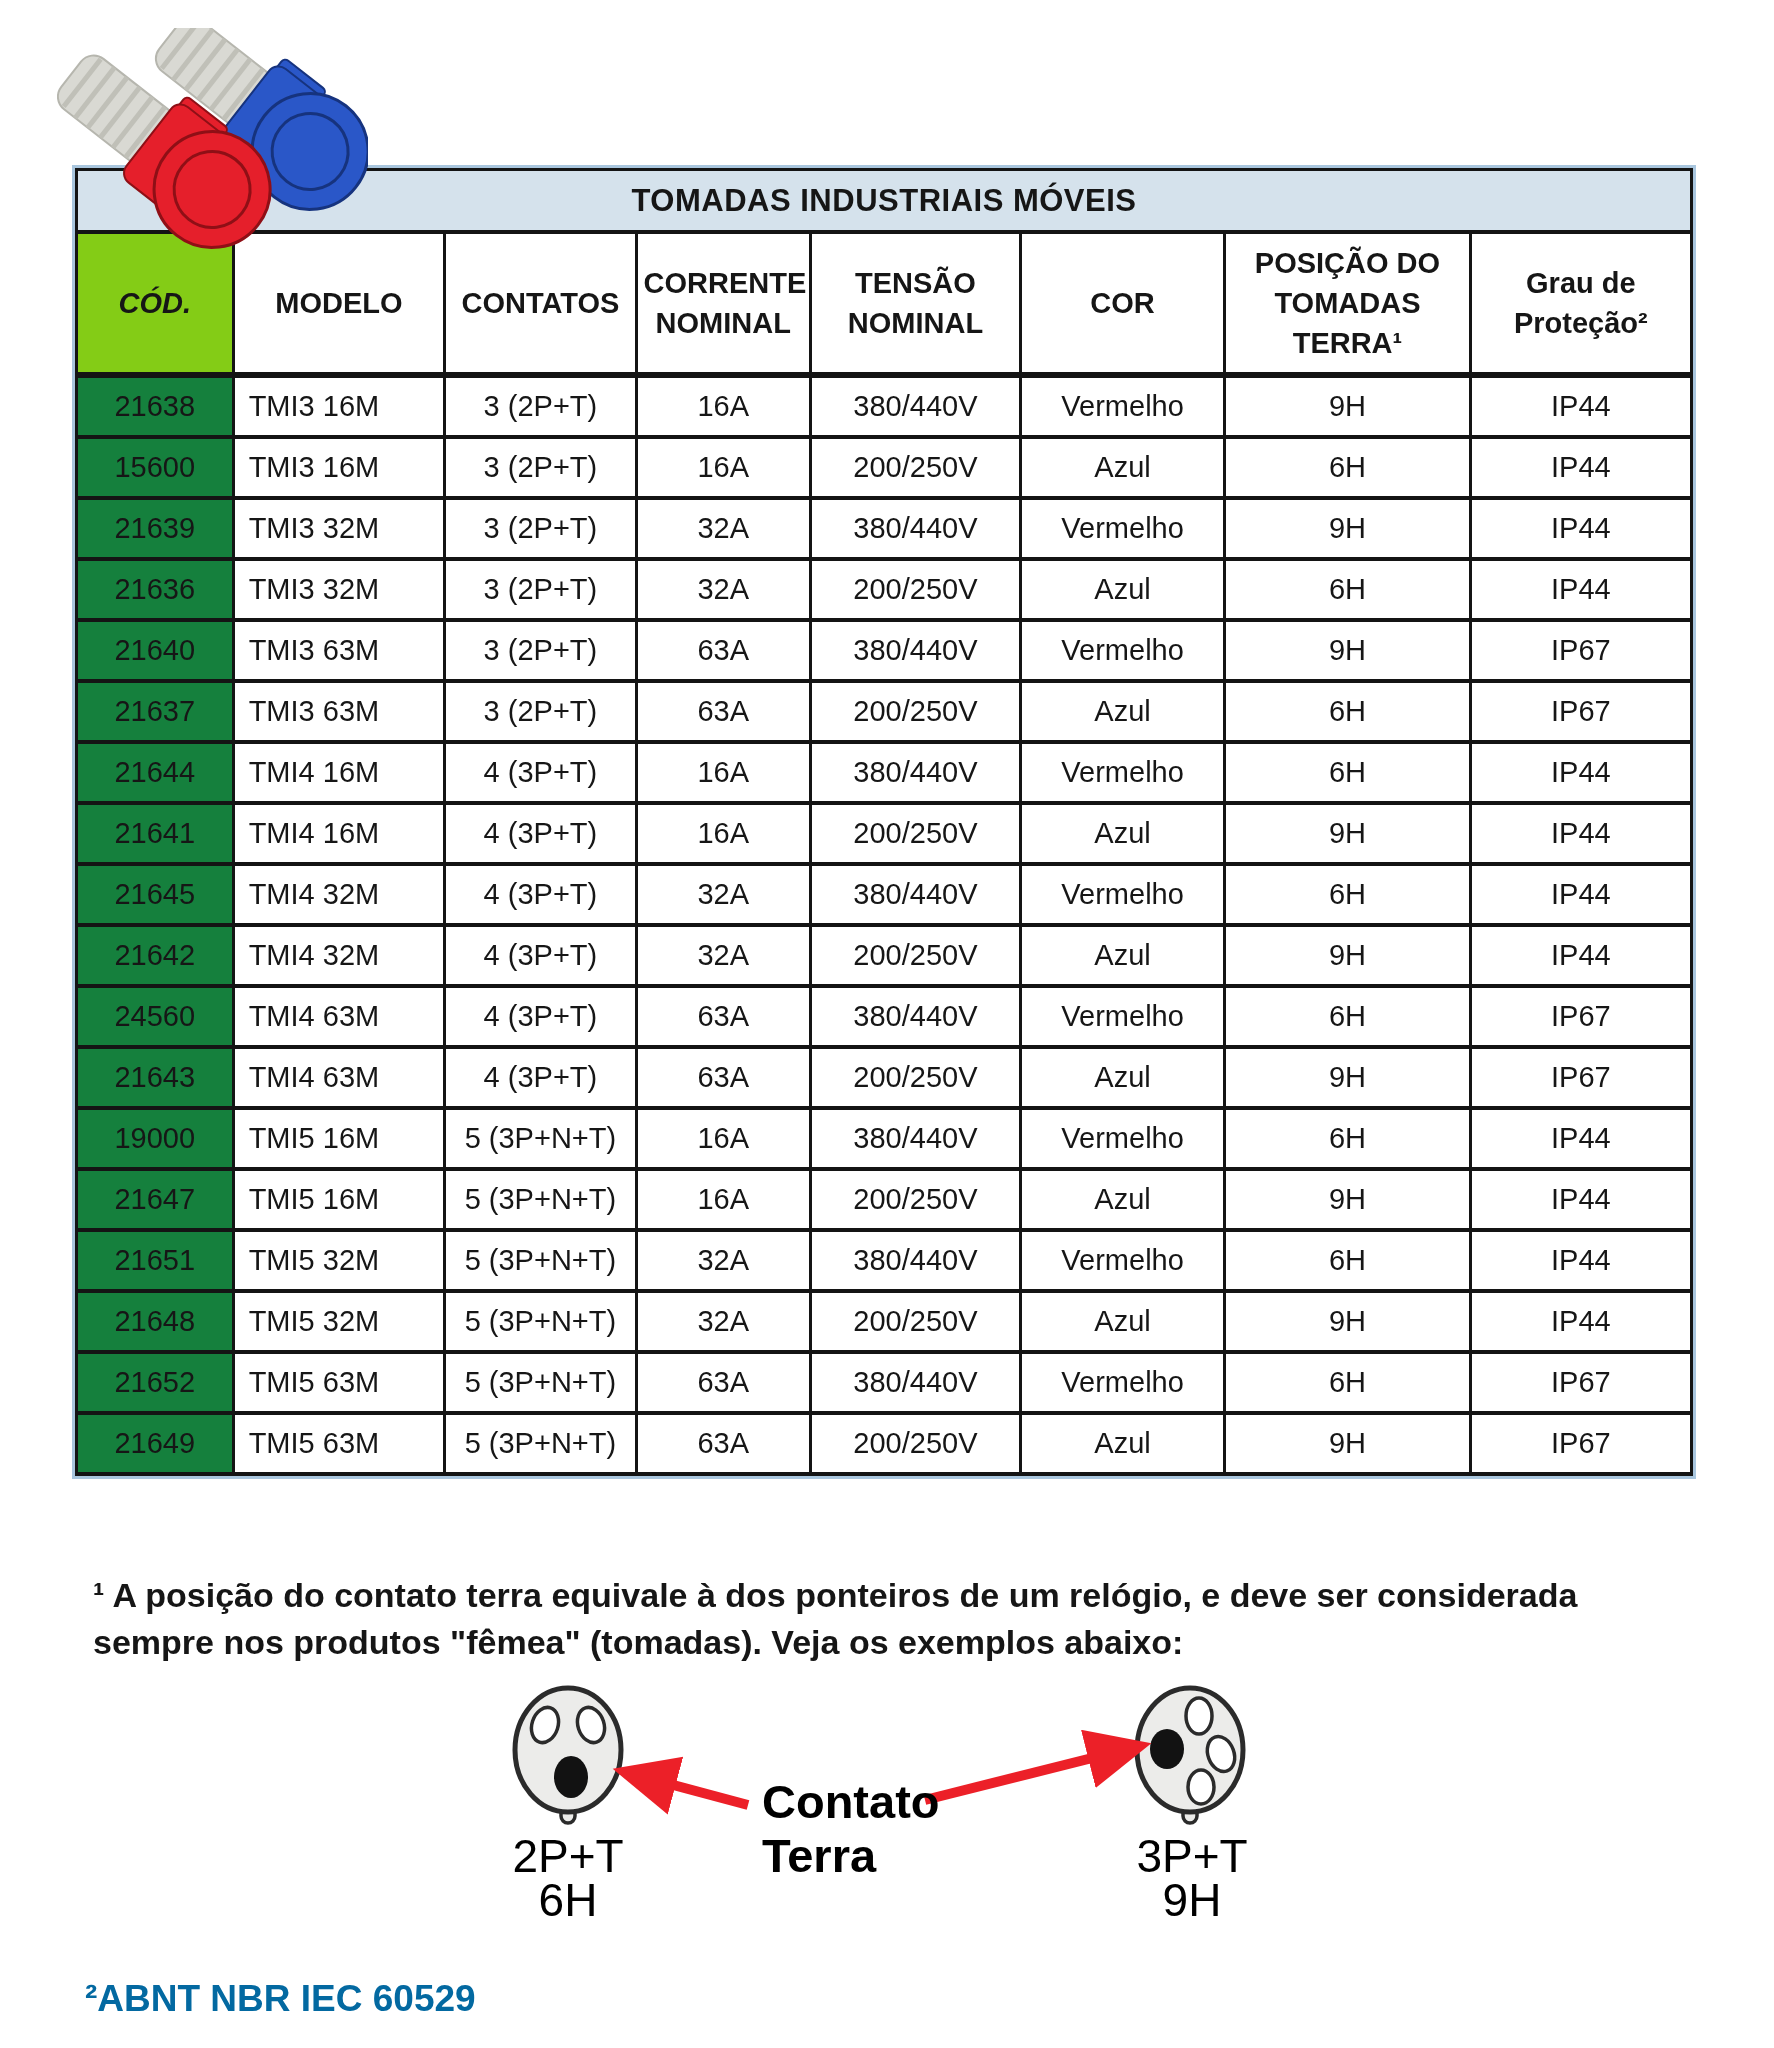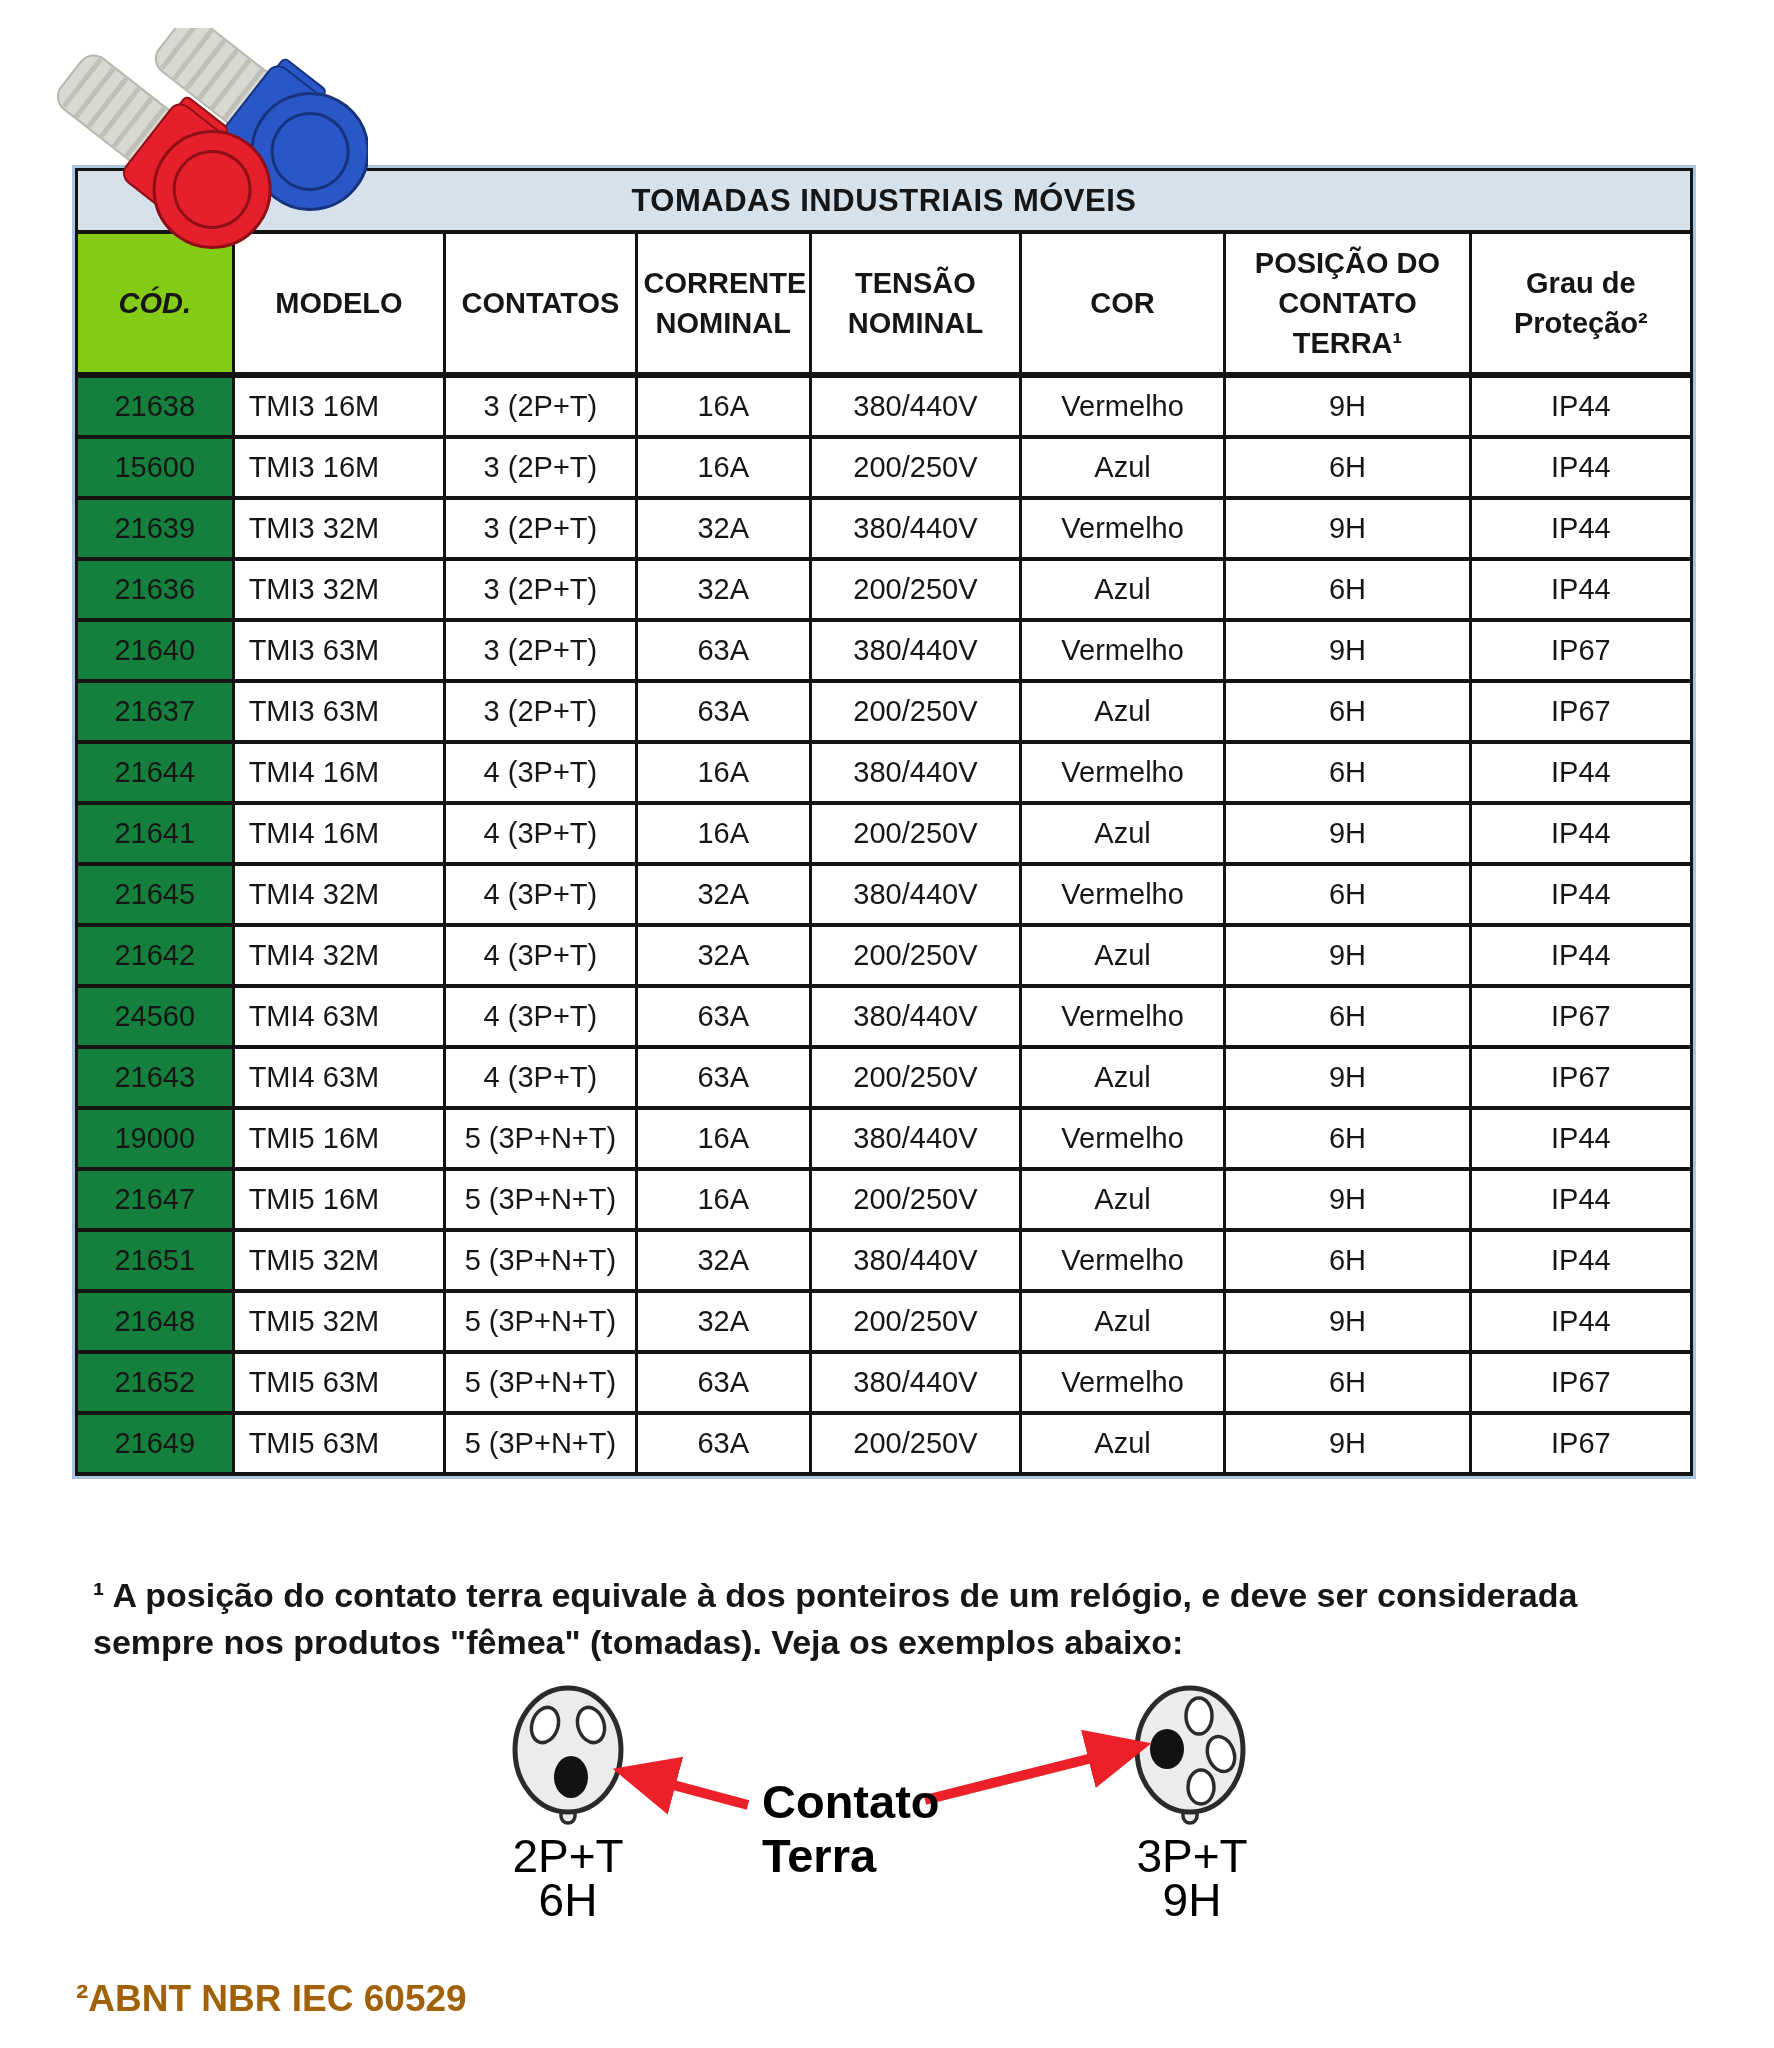--- a/index.html
+++ b/index.html
@@ -51,23 +51,23 @@
   table.spec tbody td.cod{ background:#15803d; }
   table.spec tbody td.modelo{ text-align:left; padding-left:14px; }
   
   .footnote1{
     position:absolute;left:85px;top:1572px;width:1530px;
     font-weight:bold;font-size:34px;line-height:47px;
     color:#161616;
     margin-left:8px;
   }
   .footnote2{
-    position:absolute;left:76px;top:1978px;
+    position:absolute;left:85px;top:1978px;
     font-weight:bold;font-size:37px;
-    color:#a16207;
+    color:#0369a1;
   }
   
   .diagram-svg{position:absolute;left:380px;top:1650px;width:1000px;height:330px;}
   .photo-svg{position:absolute;left:48px;top:28px;width:320px;height:232px;z-index:5;}
   svg text{font-family:"Liberation Sans", sans-serif;}
 </style>
 </head>
 <body>
 
 <div class="page">
@@ -123,21 +123,21 @@
           <col style="width:13.7%">
       </colgroup>
       <thead>
         <tr>
           <th class="cod">CÓD.</th>
           <th>MODELO</th>
           <th>CONTATOS</th>
           <th>CORRENTE NOMINAL</th>
           <th>TENSÃO NOMINAL</th>
           <th>COR</th>
-          <th>POSIÇÃO DO CONTATO TERRA¹</th>
+          <th>POSIÇÃO DO TOMADAS TERRA¹</th>
           <th>Grau de Proteção²</th>
         </tr>
       </thead>
       <tbody>
           <tr>
             <td class="cod">21638</td>
             <td class="modelo">TMI3 16M</td>
             <td>3 (2P+T)</td>
             <td>16A</td>
             <td>380/440V</td>

